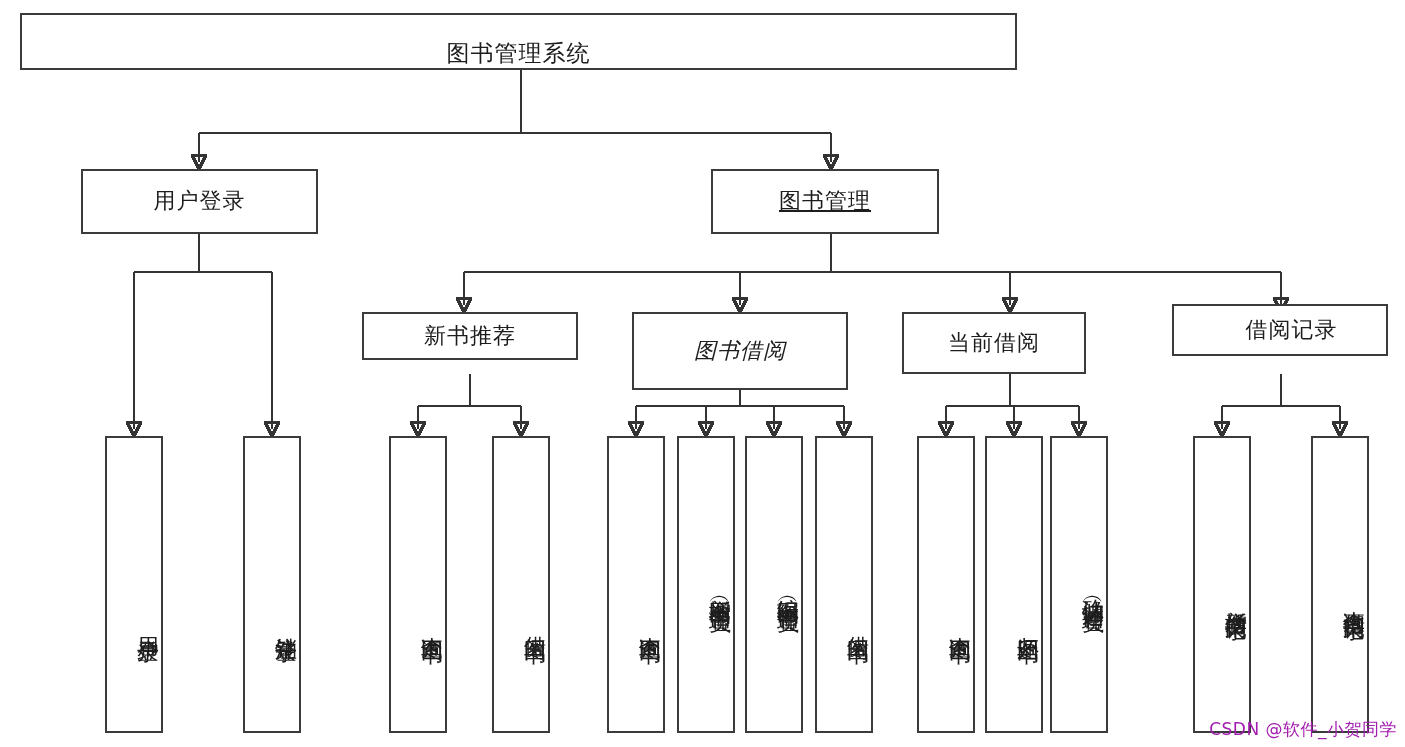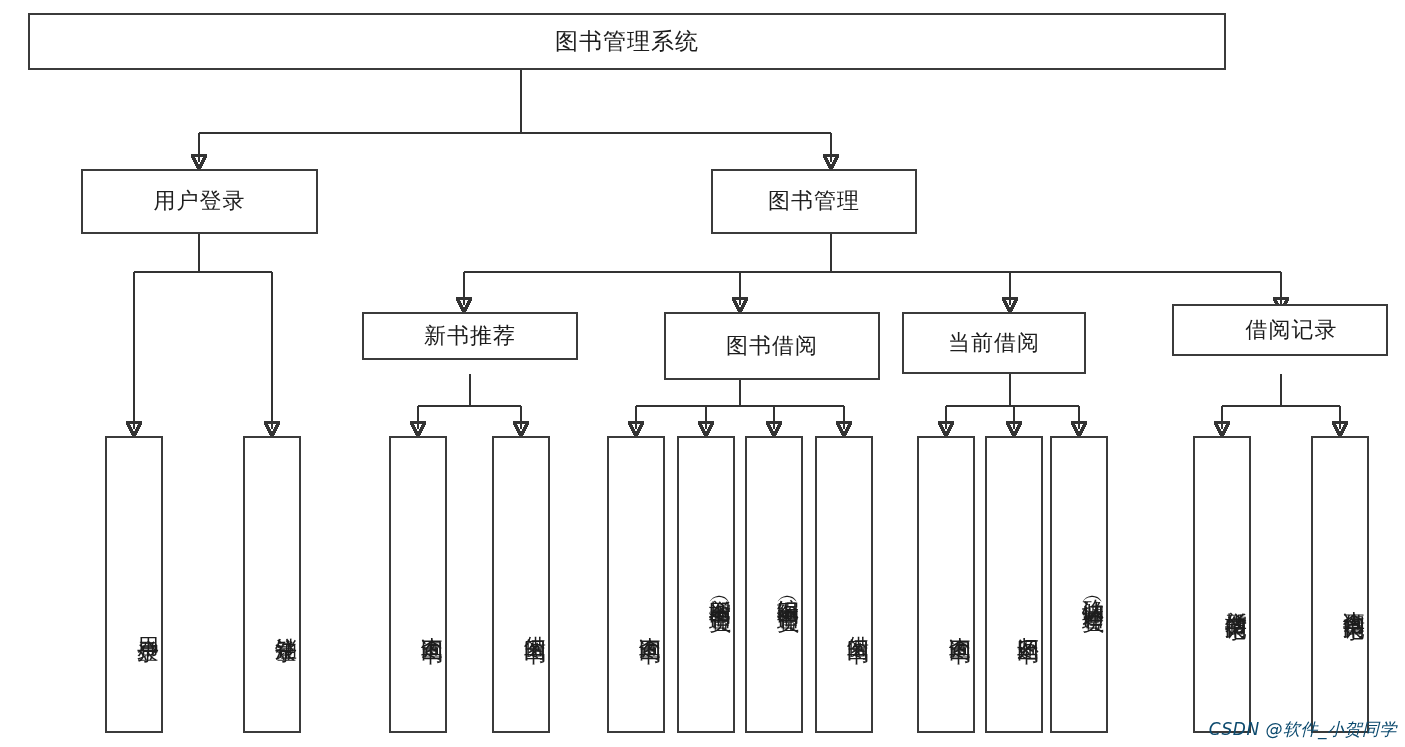--- a/index.html
+++ b/index.html
@@ -72,24 +72,23 @@
   }
   .node-v.pad-top-lg {
     padding-top: 76px;
   }
   
   #watermark {
     position: absolute;
     right: 8px;
     bottom: 6px;
     font-size: 17px;
-    color: #0c4a6e;
+    color: #a21caf;
     white-space: nowrap;
     letter-spacing: 0.5px;
-    font-style: italic;
   }
 </style>
 </head>
 <body>
 
 <div id="diagram-canvas">
 
   <svg id="connector-layer" viewBox="0 0 1405 747" width="1405" height="747">
     <defs>
       <marker id="arrow" viewBox="0 0 12 12" refX="6" refY="6" markerWidth="7" markerHeight="7" orient="auto-start-reverse">
@@ -131,37 +130,37 @@
     <line x1="946" y1="406" x2="946" y2="429" marker-end="url(#arrow)"></line>
     <line x1="1014" y1="406" x2="1014" y2="429" marker-end="url(#arrow)"></line>
     <line x1="1079" y1="406" x2="1079" y2="429" marker-end="url(#arrow)"></line>
 
     <line x1="1281" y1="374" x2="1281" y2="406"></line>
     <line x1="1222" y1="406" x2="1340" y2="406"></line>
     <line x1="1222" y1="406" x2="1222" y2="429" marker-end="url(#arrow)"></line>
     <line x1="1340" y1="406" x2="1340" y2="429" marker-end="url(#arrow)"></line>
   </svg>
 
-  <div class="node node-h node-root" style="left:28px; top:13px; width:1198px; height:57px;">
+  <div class="node node-h node-root" style="left:20px; top:13px; width:997px; height:57px;align-items:flex-end;">
     <span>图书管理系统</span>
   </div>
 
   <div class="node node-h" style="left:81px; top:169px; width:237px; height:65px;">
     <span>用户登录</span>
   </div>
 
-  <div class="node node-h" style="left:711px; top:169px; width:206px; height:65px;">
+  <div class="node node-h" style="left:711px; top:169px; width:228px; height:65px;text-decoration:underline;">
     <span>图书管理</span>
   </div>
 
   <div class="node node-h" style="left:362px; top:312px; width:216px; height:48px;">
     <span>新书推荐</span>
   </div>
 
-  <div class="node node-h" style="left:664px; top:312px; width:216px; height:68px;">
+  <div class="node node-h" style="left:632px; top:312px; width:216px; height:78px;font-style:italic;">
     <span>图书借阅</span>
   </div>
 
   <div class="node node-h" style="left:902px; top:312px; width:184px; height:62px;">
     <span>当前借阅</span>
   </div>
 
   <div class="node node-h" style="left:1172px; top:304px; width:216px; height:52px;padding-left:23px;">
     <span>借阅记录</span>
   </div>

